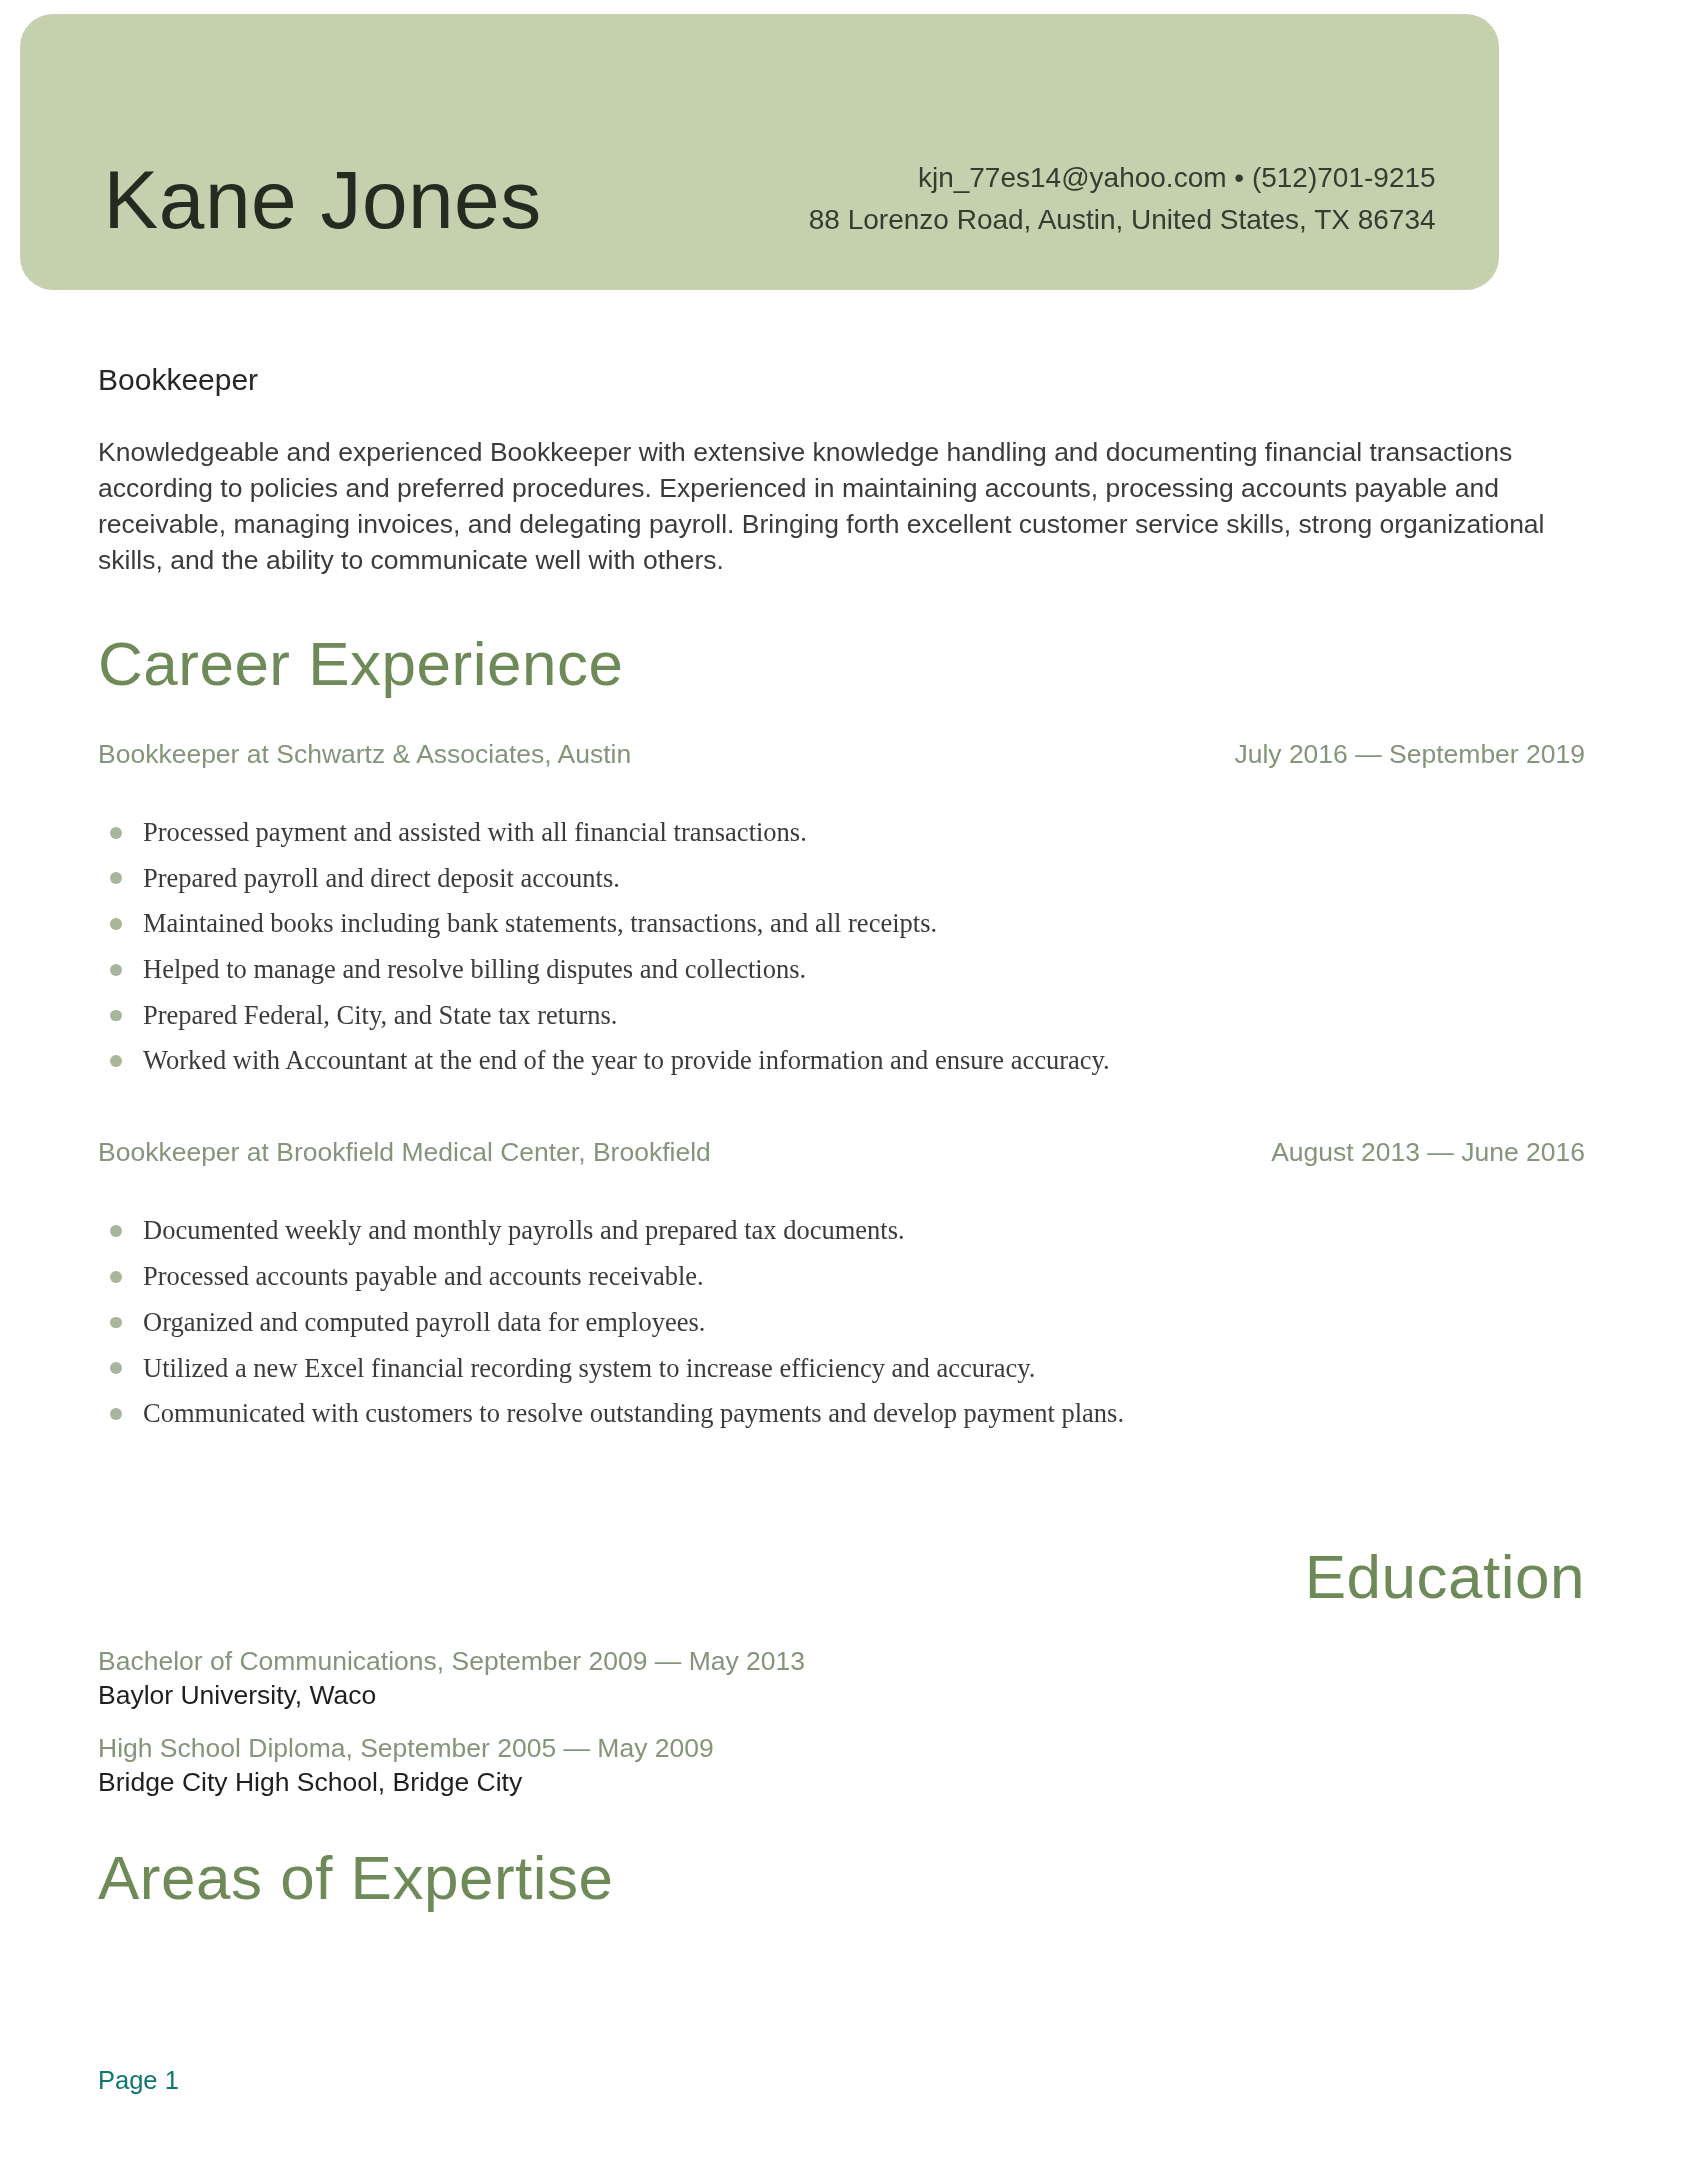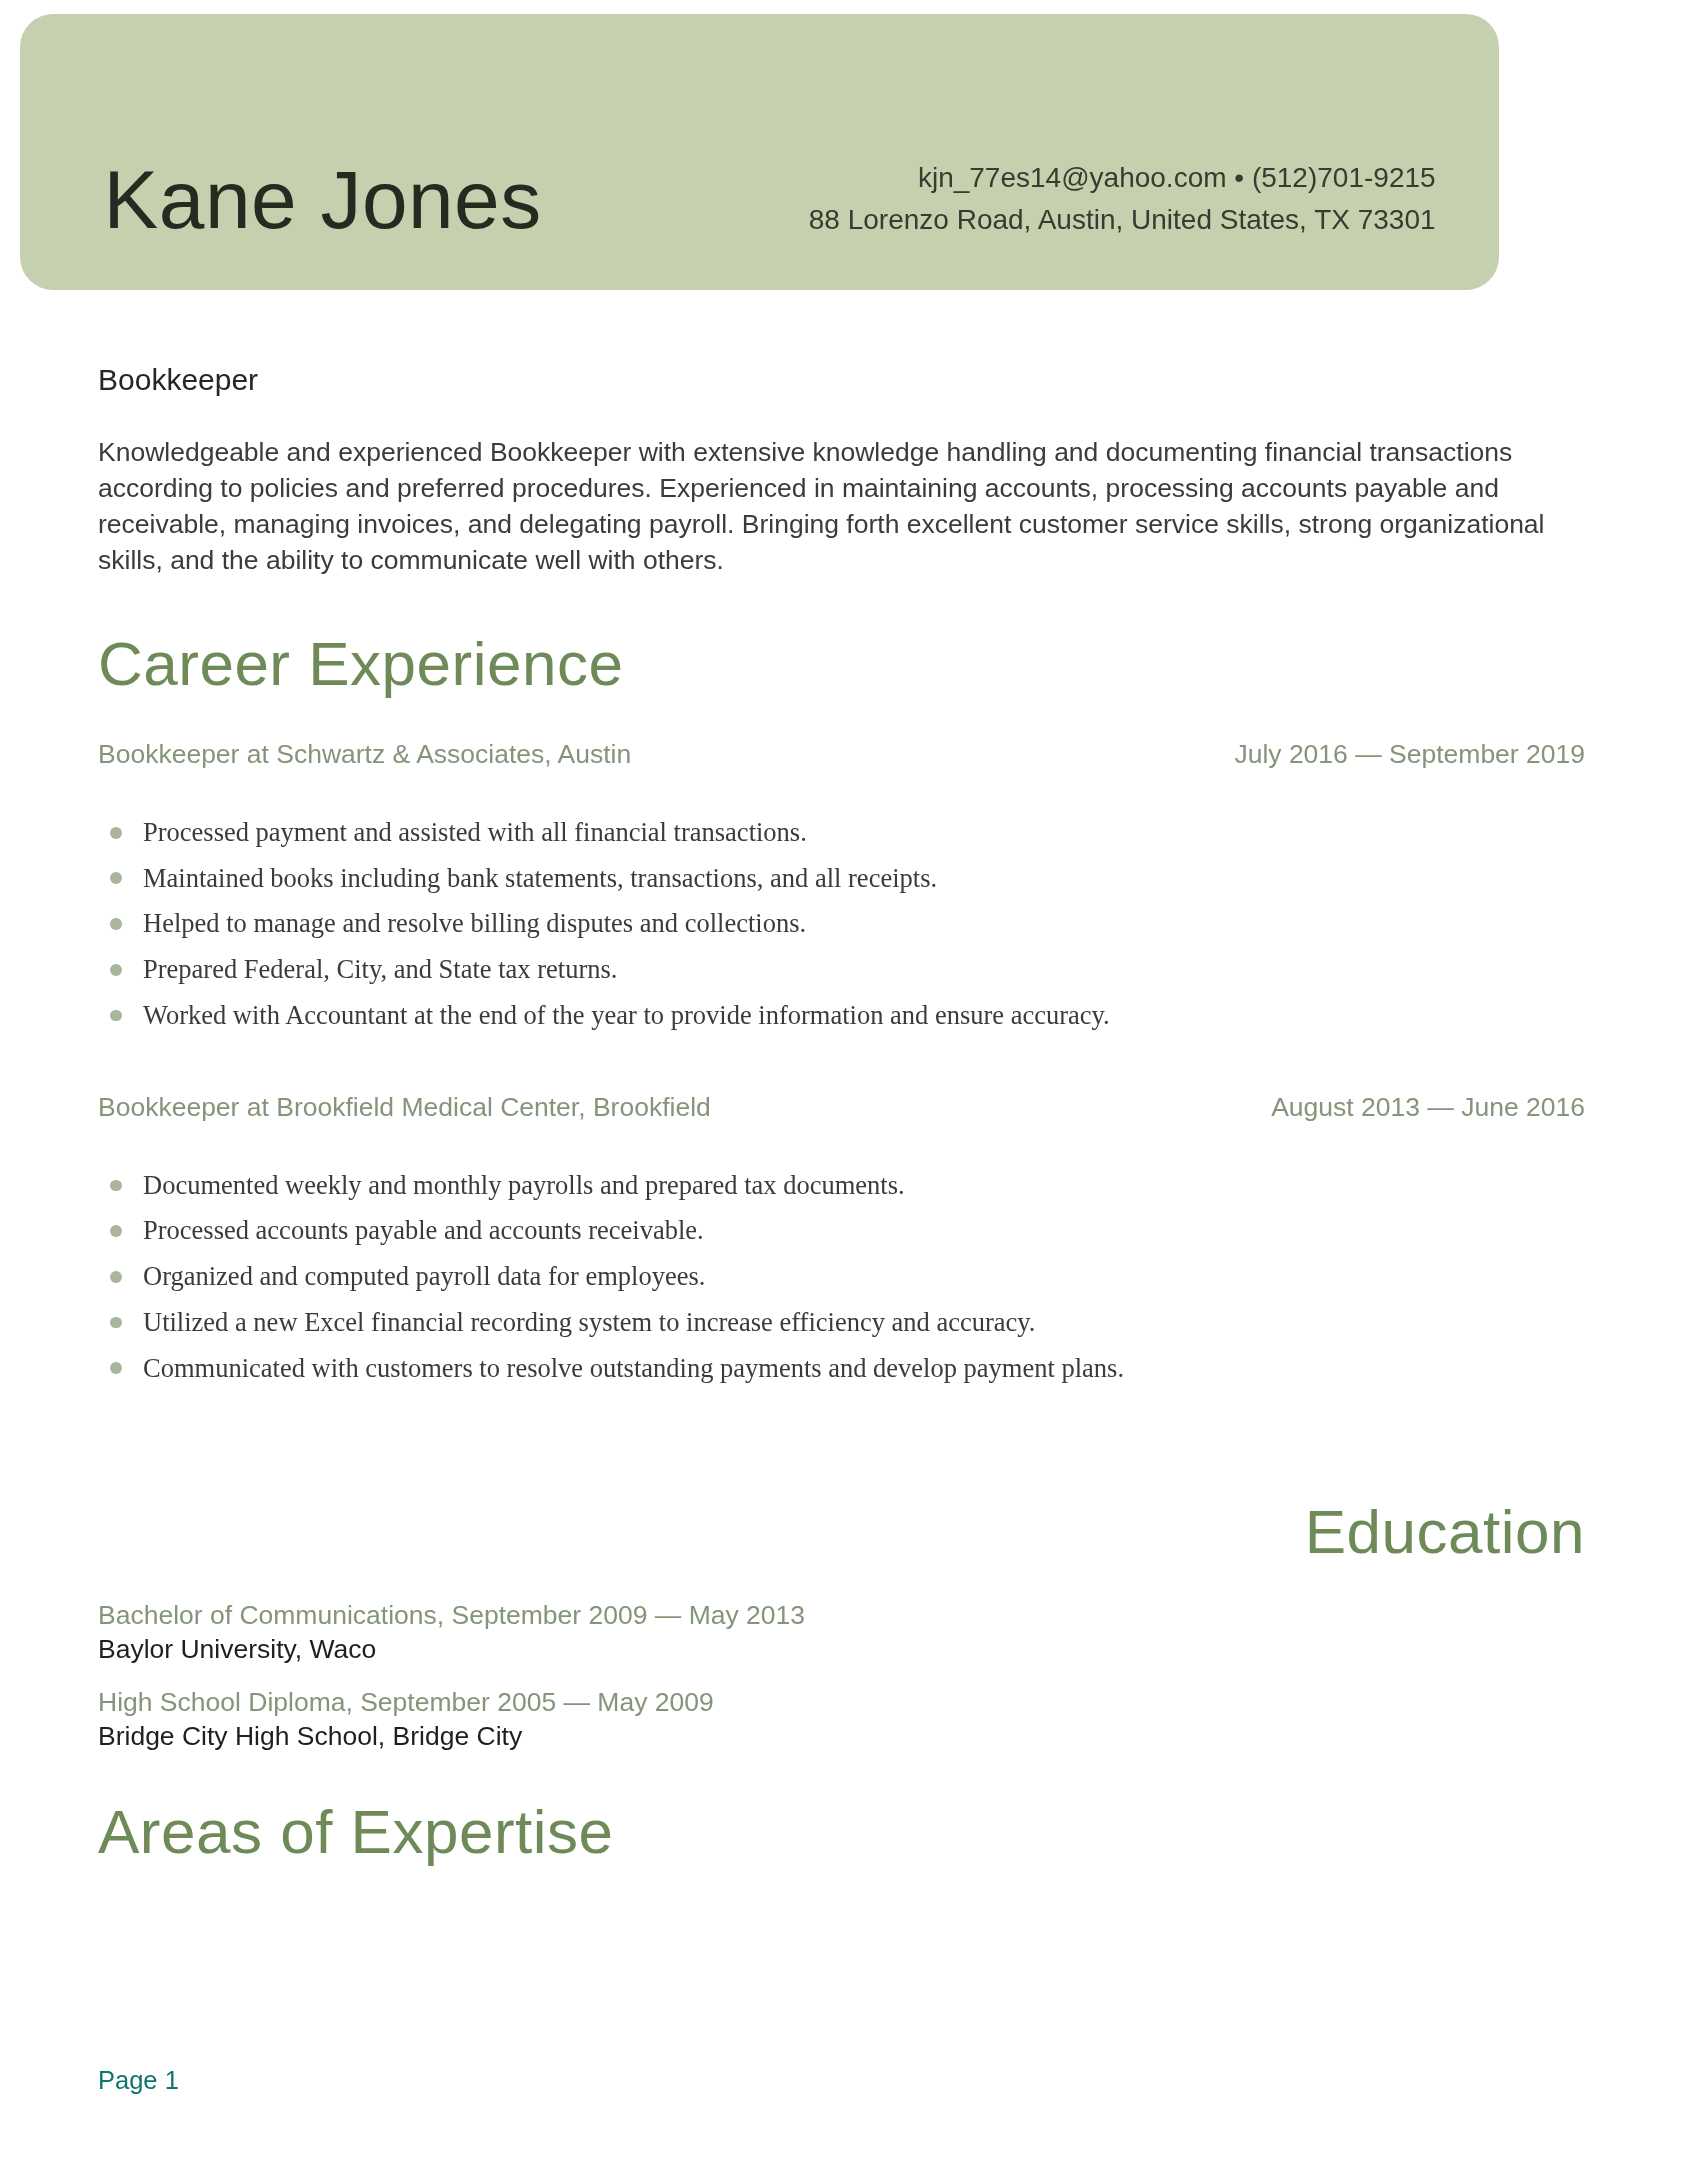--- a/index.html
+++ b/index.html
@@ -132,39 +132,40 @@
     color: #0f766e;
   }
 </style>
 </head>
 <body>
 
 <header class="band">
   <div class="name">Kane Jones</div>
   <div class="contact">
     <div>kjn_77es14@yahoo.com • (512)701-9215</div>
-    <div>88 Lorenzo Road, Austin, United States, TX 73301</div>
+    <div>88 Lorenzo Road, Austin, United States, TX 86734</div>
   </div>
 </header>
 
 <main class="content">
 
   <div class="job-title-top">Bookkeeper</div>
 
   <p class="summary">Knowledgeable and experienced Bookkeeper with extensive knowledge handling and documenting financial transactions according to policies and preferred procedures. Experienced in maintaining accounts, processing accounts payable and receivable, managing invoices, and delegating payroll. Bringing forth excellent customer service skills, strong organizational skills, and the ability to communicate well with others.</p>
 
   <h1 class="section career">Career Experience</h1>
 
   <section>
     <div class="job-header first">
       <span>Bookkeeper at Schwartz &amp; Associates, Austin</span>
       <span>July 2016 — September 2019</span>
     </div>
     <ul class="bullets">
       <li><span class="dot"></span><span>Processed payment and assisted with all financial transactions.</span></li>
+      <li><span class="dot"></span><span>Prepared payroll and direct deposit accounts.</span></li>
       <li><span class="dot"></span><span>Maintained books including bank statements, transactions, and all receipts.</span></li>
       <li><span class="dot"></span><span>Helped to manage and resolve billing disputes and collections.</span></li>
       <li><span class="dot"></span><span>Prepared Federal, City, and State tax returns.</span></li>
       <li><span class="dot"></span><span>Worked with Accountant at the end of the year to provide information and ensure accuracy.</span></li>
     </ul>
   </section>
 
   <section>
     <div class="job-header second">
       <span>Bookkeeper at Brookfield Medical Center, Brookfield</span>

